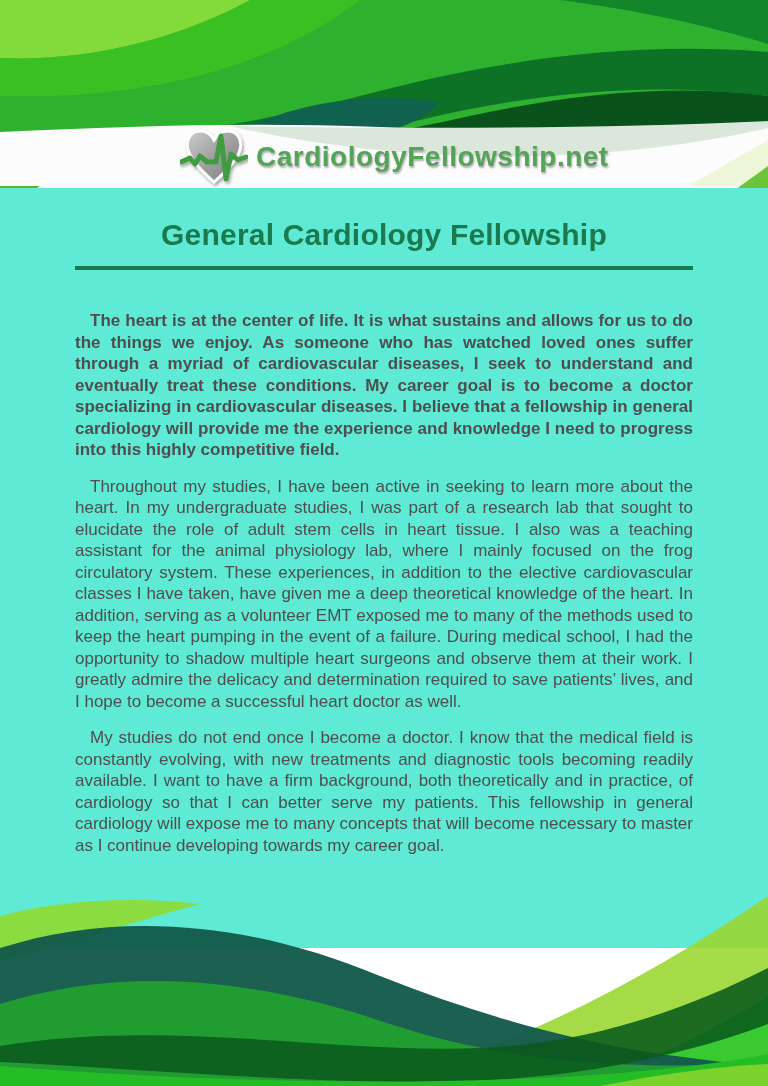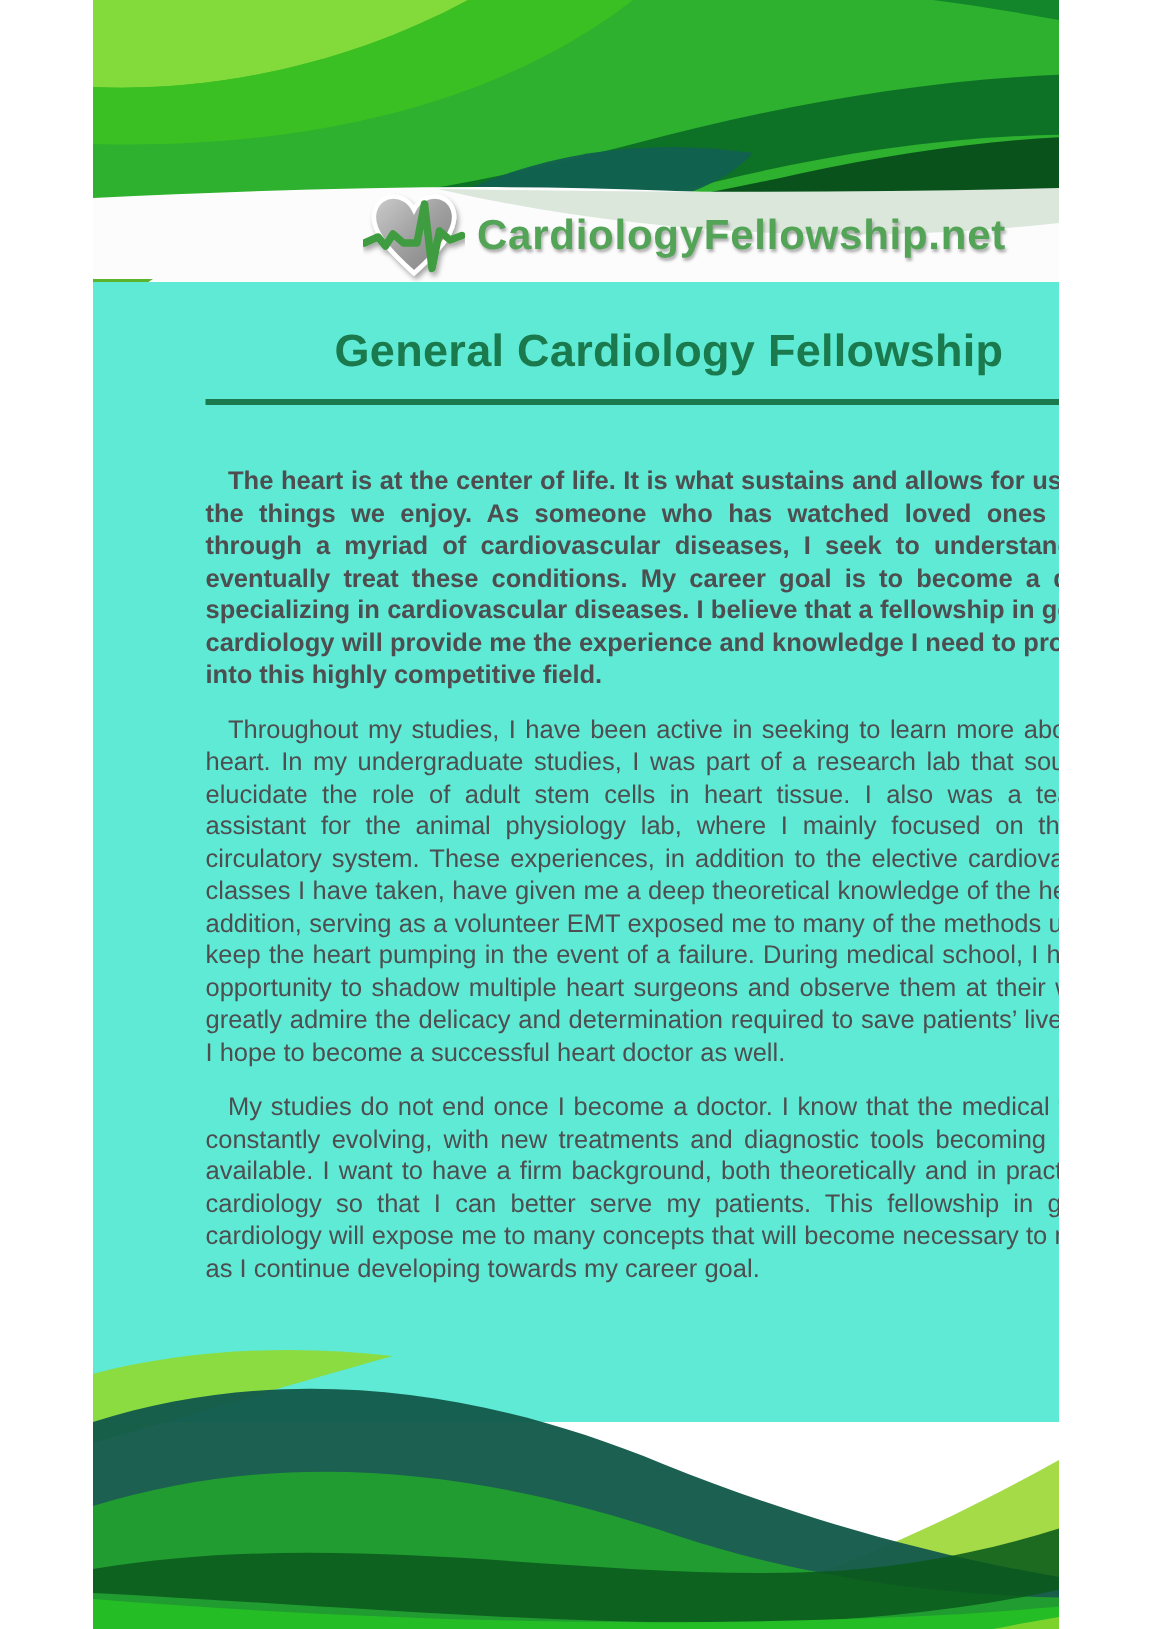--- a/index.html
+++ b/index.html
@@ -1,17 +1,17 @@
 <!DOCTYPE html>
 <html><head>
 <meta charset="utf-8">
 <style>
   html,body{margin:0;padding:0;background:#ffffff;}
   .page{
-    position:relative;width:644px;height:1086px;margin:0 auto;
+    position:relative;width:768px;height:1086px;margin:0 auto;
     background:#ffffff;overflow:hidden;
     font-family:"Liberation Sans","DejaVu Sans",sans-serif;
   }
   
   .waves-top{position:absolute;top:0;left:0;width:768px;height:212px;}
   .waves-bottom{position:absolute;bottom:0;left:0;width:768px;height:190px;}
   
   .logo{
     position:absolute;top:124px;left:180px;height:66px;
     display:flex;align-items:center;gap:8px;cursor:pointer;

